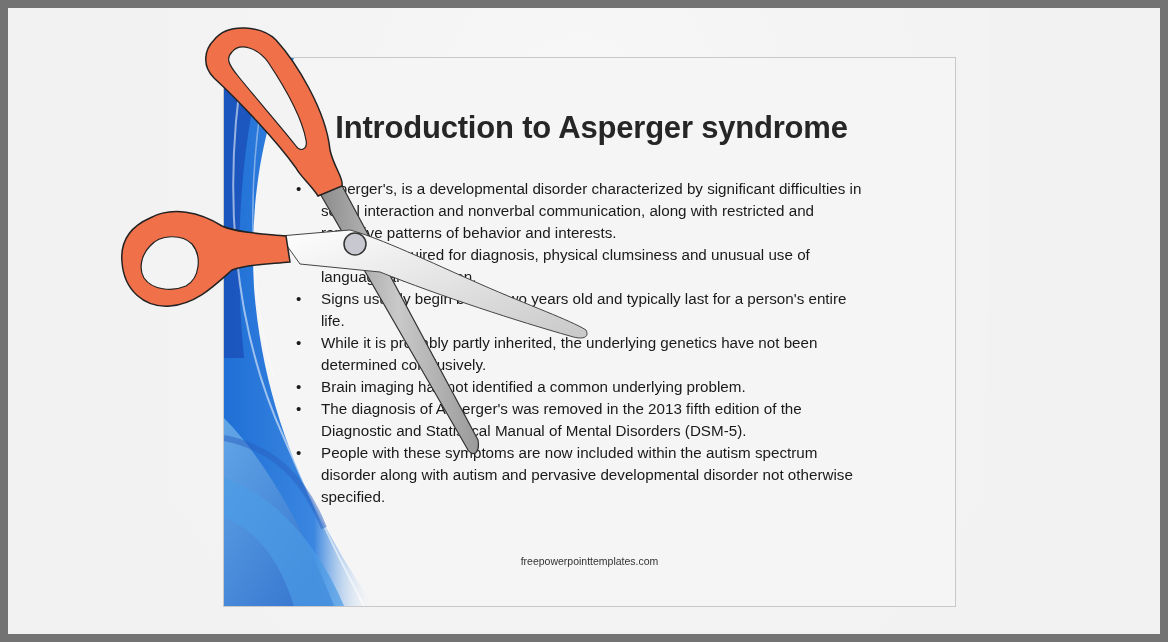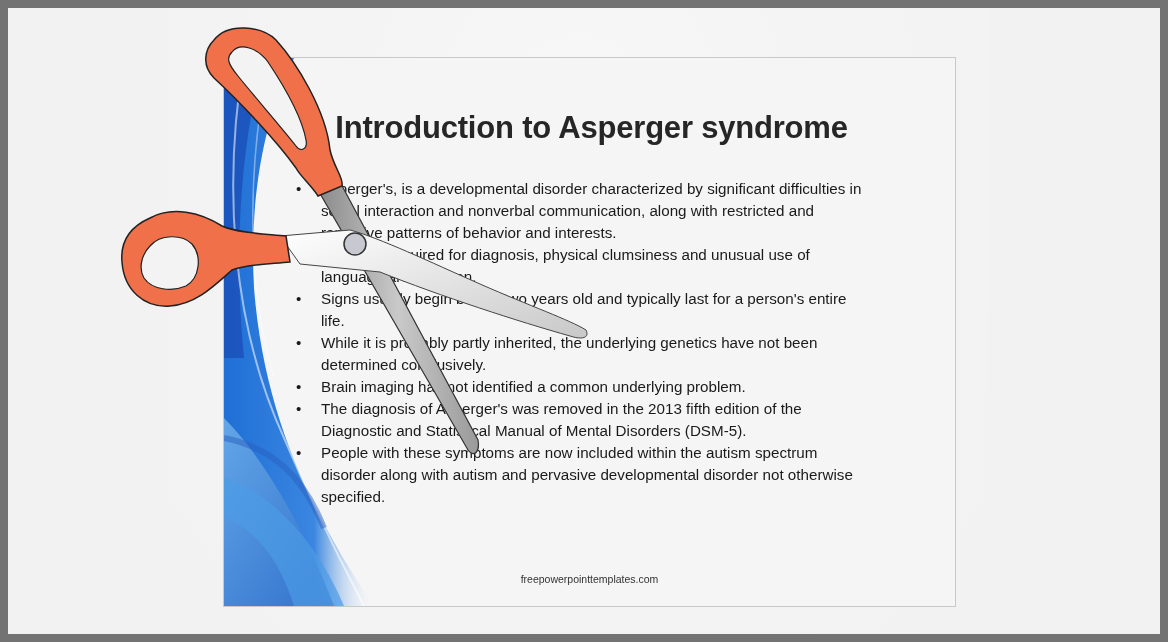--- a/index.html
+++ b/index.html
@@ -53,21 +53,21 @@
   }
   .bullets li {
     position: relative;
     padding-left: 25px;
   }
   .bullets li .dot {
     position: absolute; left: 0; top: 0;
   }
   .footer-url {
     position: absolute;
-    left: 0; width: 731px; top: 515px;
+    left: 0; width: 731px; top: 497px;
     text-align: center;
     font-family: "Liberation Sans", sans-serif;
     font-size: 10.5px;
     color: #333;
   }
   .scissors {
     position: absolute; left: 0; top: 0; width: 1168px; height: 642px;
     pointer-events: none;
   }
 </style>

